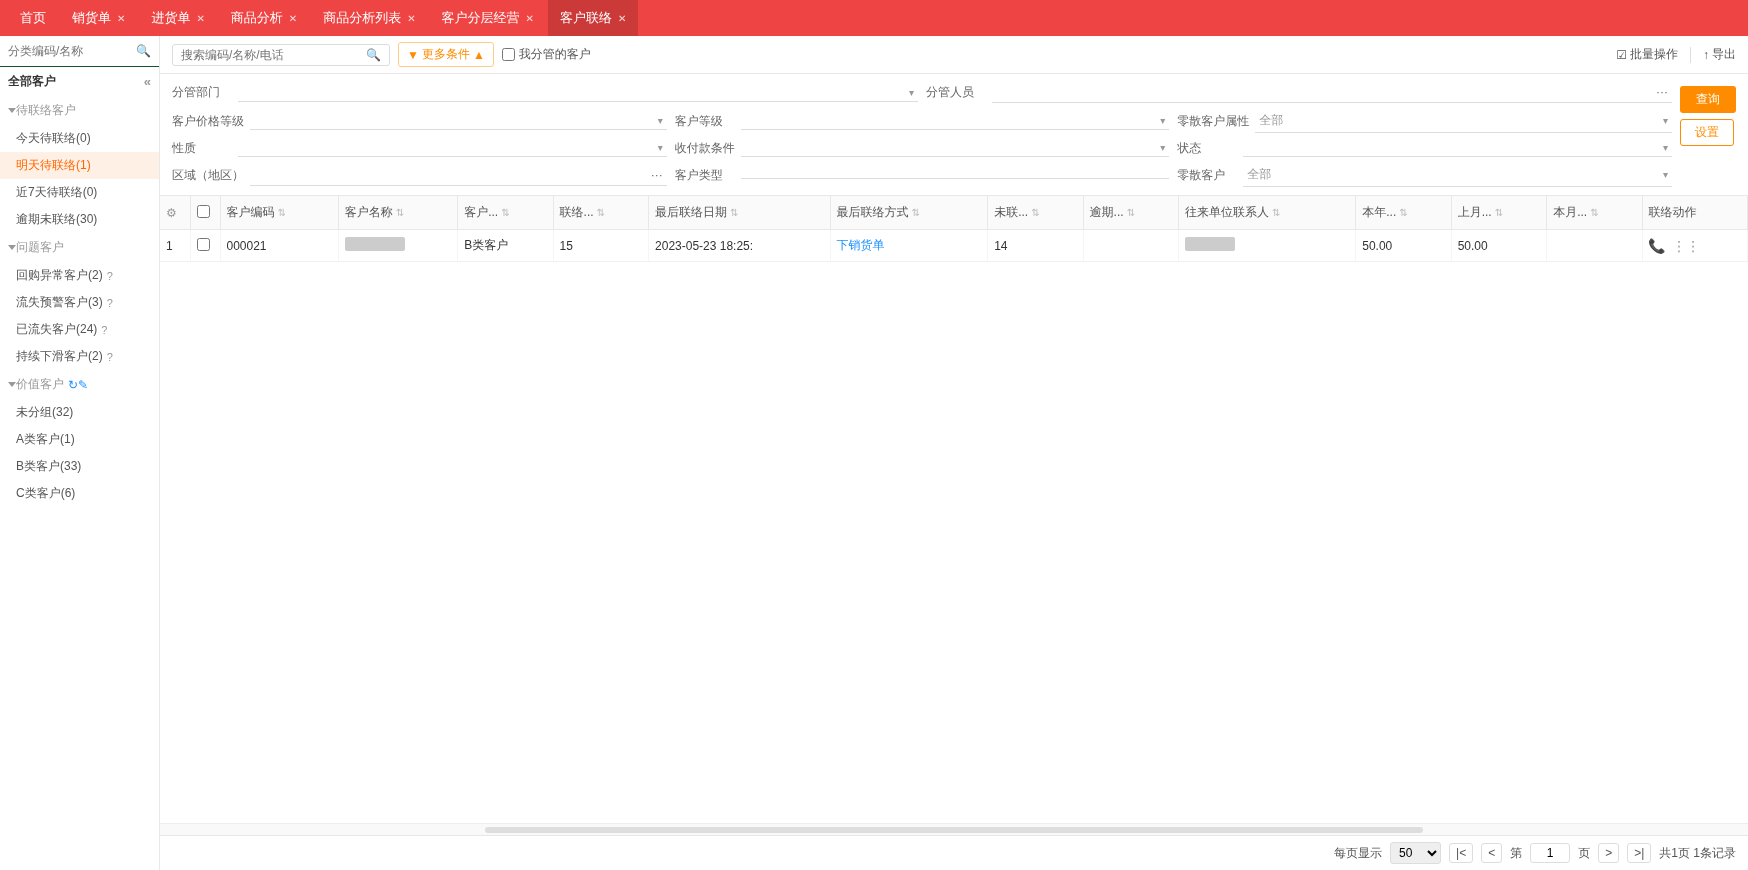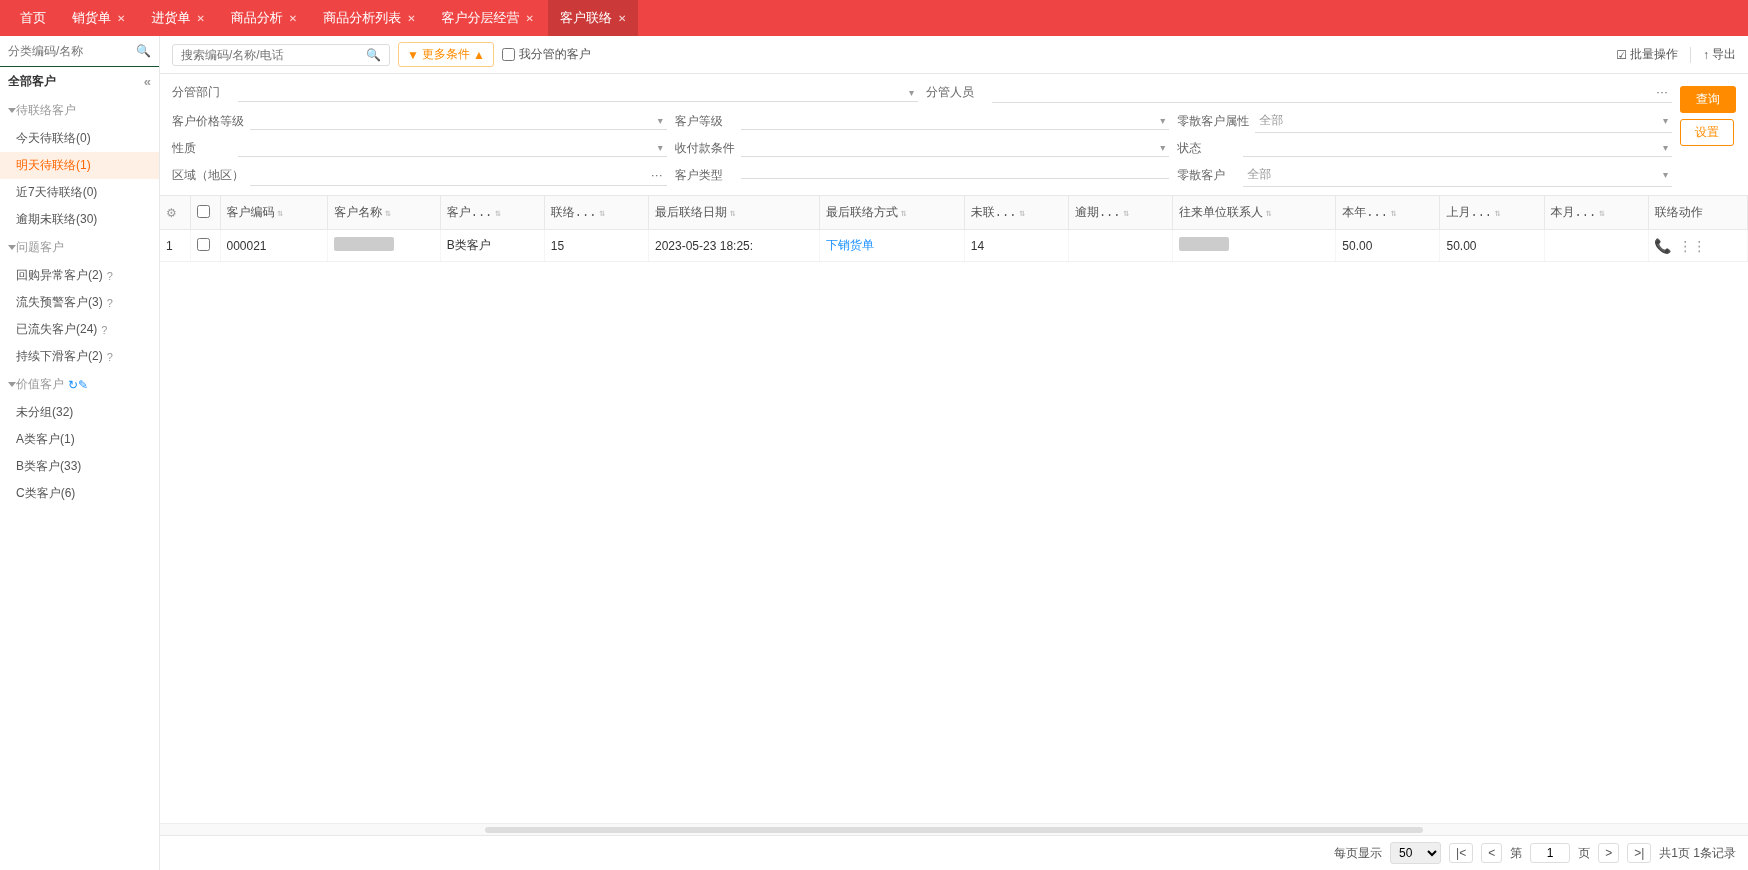--- a/index.html
+++ b/index.html
@@ -233,21 +233,20 @@
       text-align: left;
       color: #555;
       font-weight: normal;
       border-right: 1px solid #e8e8e8;
       white-space: nowrap;
     }
     th .col-header {
       display: flex;
       align-items: center;
       gap: 3px;
-      font-family: Liberation Mono, monospace;
     }
     td {
       padding: 7px 6px;
       border-bottom: 1px solid #f0f0f0;
       border-right: 1px solid #f5f5f5;
       color: #333;
       white-space: nowrap;
     }
     .link-text { color: #1890ff; cursor: pointer; text-decoration: none; }
     .gear-icon { color: #999; cursor: pointer; }

